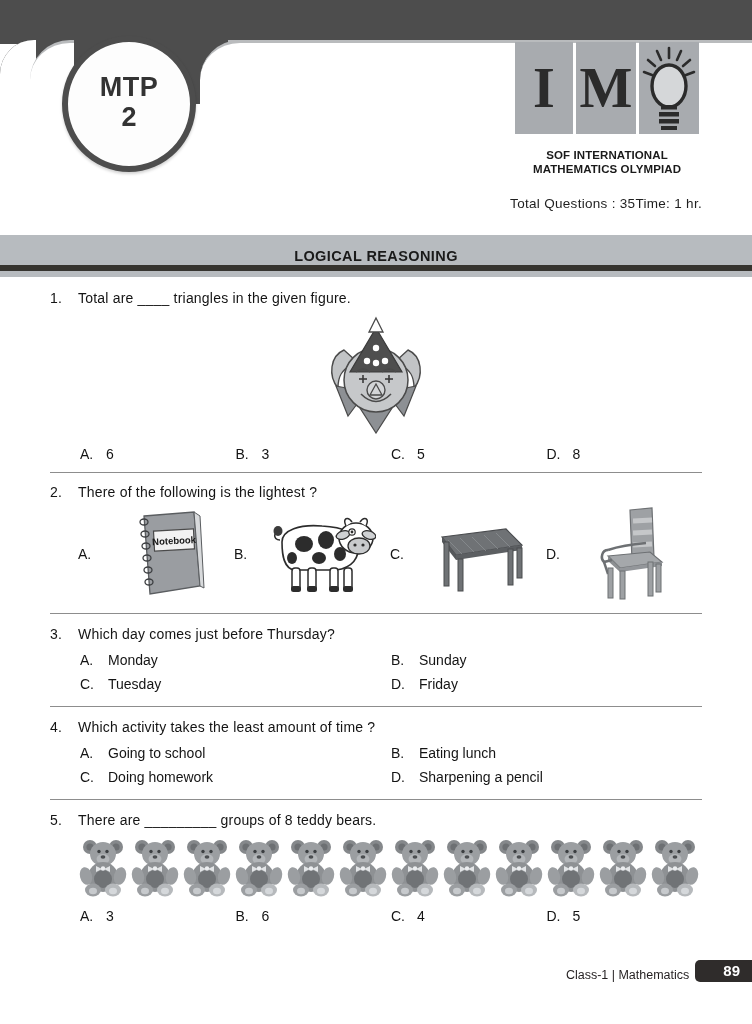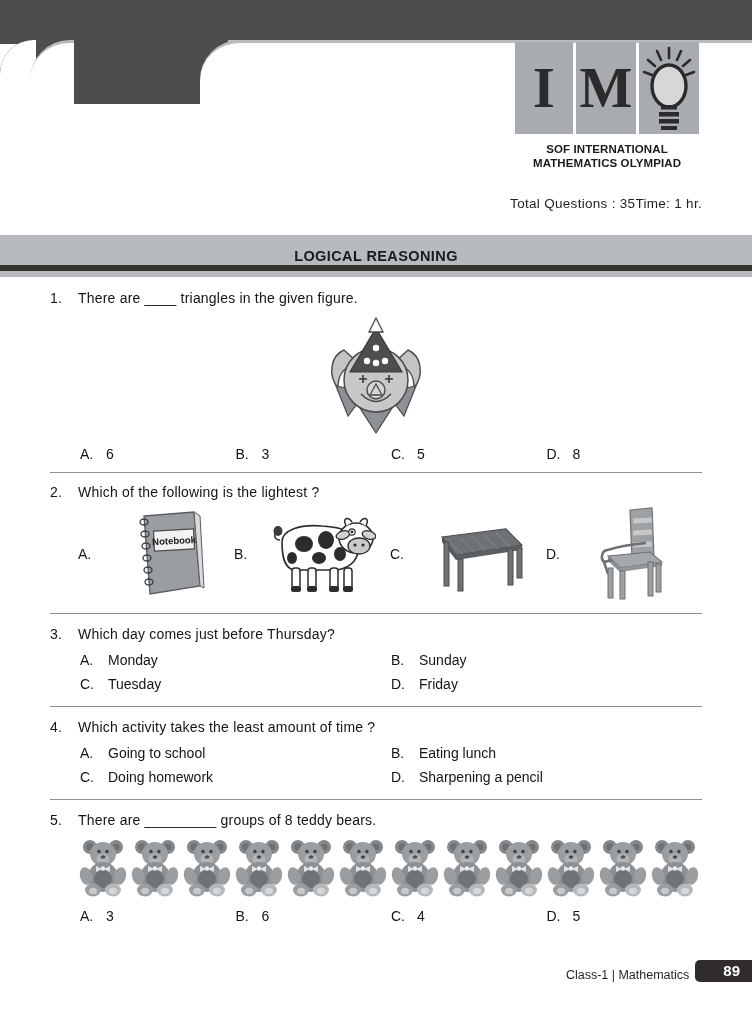--- a/index.html
+++ b/index.html
@@ -153,21 +153,21 @@
     color: #2b2b2b;
     font-family: "Liberation Serif", serif;
     line-height: 1;
   }
   .imo-bulb-wrap {
     position: relative;
     width: 60px;
     height: 92px;
   }
   .imo-logo-caption {
-    margin-top: 8px;
+    margin-top: 14px;
     text-align: center;
     font-size: 11.5px;
     font-weight: bold;
     line-height: 1.25;
     color: #1a1a1a;
     letter-spacing: 0.1px;
     font-family: "Liberation Sans", sans-serif;
   }
 
   
@@ -333,20 +333,24 @@
 <div class="page">
 
   <div class="header">
     <div class="header-darkbar"></div>
     <div class="header-panel"></div>
     <div class="header-notch-left"></div>
     <div class="header-dark-wedge"></div>
     <div class="header-wedge-round-l"></div>
     <div class="header-wedge-round-r"></div>
 
+    <div class="mtp-badge">
+      <div class="mtp-label">MTP</div>
+      <div class="mtp-number">2</div>
+    </div>
 
     <div class="imo-logo">
       <div class="imo-tiles">
         <div class="imo-tile t1">
           <span class="imo-letter">I</span>
         </div>
         <div class="imo-tile t2">
           <span class="imo-letter">M</span>
         </div>
         <div class="imo-tile t3">
@@ -389,21 +393,21 @@
   <div class="section-bar">
     <span class="section-title">LOGICAL REASONING</span>
   </div>
   <div class="section-underbar"></div>
 
   <div class="qlist">
 
     <div class="q">
       <div class="q-head">
         <span class="q-num">1.</span>
-        <span class="q-text">There are ____ triangles in the given figure.</span>
+        <span class="q-text">Total are ____ triangles in the given figure.</span>
       </div>
 
       <div class="fig-center">
         <span>
           <svg width="136" height="120" viewBox="0 0 136 120" xmlns="http://www.w3.org/2000/svg">
 
             <path d="M36 36 C22 42 20 62 30 74 C30 62 34 56 42 52 C38 62 40 70 46 74 L58 56 Z" fill="#c2c4c6" stroke="#4a4a4a" stroke-width="1.4"></path>
             <path d="M100 36 C114 42 116 62 106 74 C106 62 102 56 94 52 C98 62 96 70 90 74 L78 56 Z" fill="#c2c4c6" stroke="#4a4a4a" stroke-width="1.4"></path>
 
             <polygon points="28,72 58,78 40,102" fill="#8d9094" stroke="#4a4a4a" stroke-width="1.2"></polygon>
@@ -457,21 +461,21 @@
           <span class="opt-key">D.</span>
           <span>8</span>
         </span>
       </div>
       <div class="divider"></div>
     </div>
 
     <div class="q" style="margin-top:9px">
       <div class="q-head">
         <span class="q-num">2.</span>
-        <span class="q-text">Which of the following is the lightest ?</span>
+        <span class="q-text">There of the following is the lightest ?</span>
       </div>
 
       <div class="opts-img">
 
         <span class="opt-img-cell">
           <span class="opt-img-key">A.</span>
           <span class="opt-img-art">
             <svg width="84" height="92" viewBox="0 0 84 92" xmlns="http://www.w3.org/2000/svg">
               <polygon points="22,8 72,4 78,78 28,86" fill="#9a9da1" stroke="#5a5d60" stroke-width="1.3"></polygon>
               <polygon points="72,4 78,8 82,80 78,78" fill="#d8dadc" stroke="#5a5d60" stroke-width="1"></polygon>

